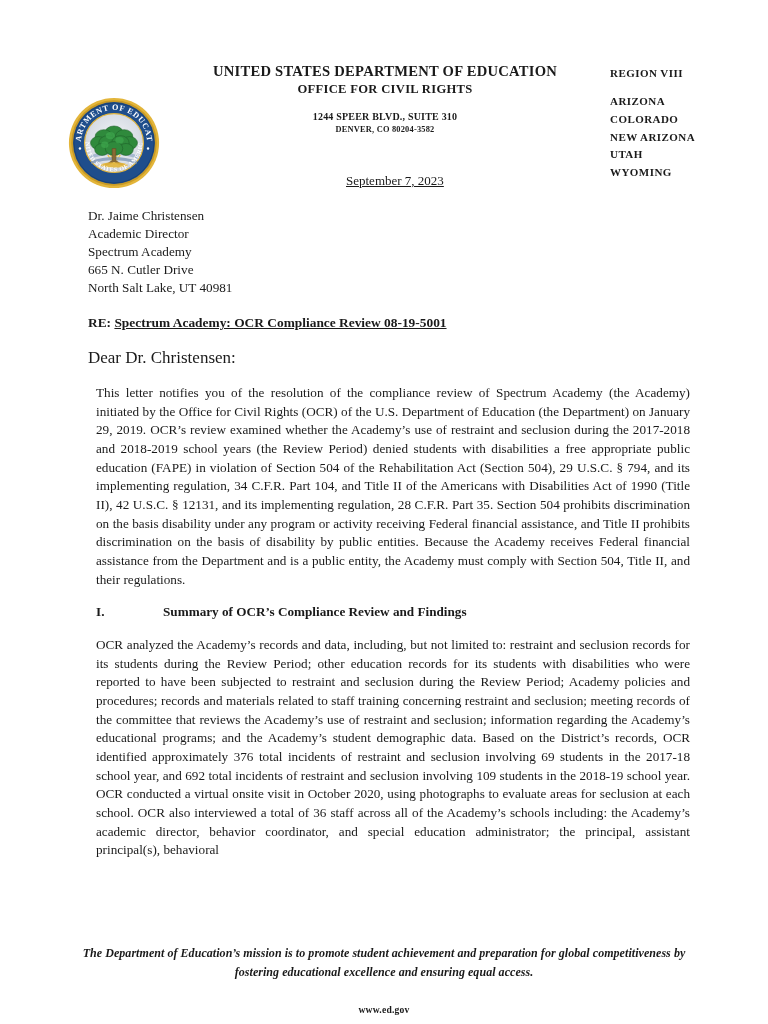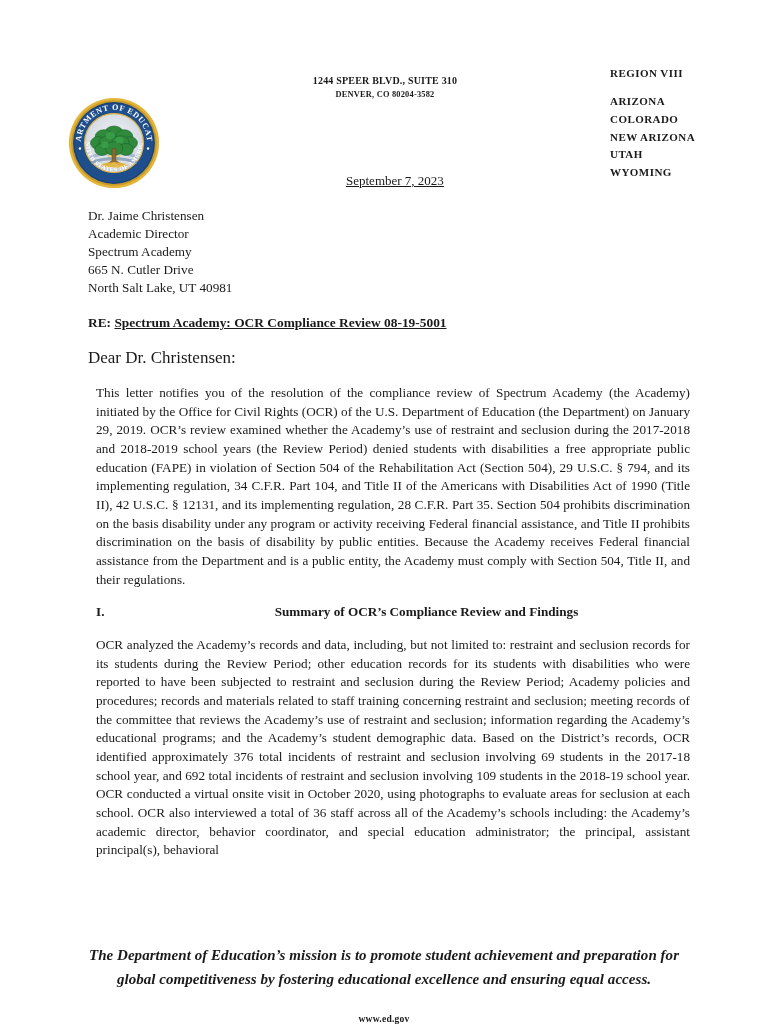--- a/index.html
+++ b/index.html
@@ -157,53 +157,55 @@
   .section-heading {
     font-weight: bold;
     margin: 0 0 14px 0;
     display: flex;
     text-align: left;
   }
   .section-heading .num {
     width: 67px;
     flex: 0 0 67px;
   }
-  .section-heading .title { flex: 1 1 auto; text-align: center; }
+  .section-heading .title { flex: 1 1 auto; }
 
   
   .footer {
     position: absolute;
     left: 0;
     top: 944px;
     width: 768px;
     text-align: center;
   }
   .footer .mission {
     font-style: italic;
     font-weight: bold;
-    font-size: 15px;
+    font-size: 12px;
     line-height: 1.58;
     width: 620px;
     margin: 0 auto;
     letter-spacing: 0.05px;
   }
   .footer .weblink {
     margin-top: 22px;
     font-weight: bold;
     font-size: 9.6px;
     letter-spacing: 0.2px;
   }
 </style>
 </head>
 <body>
 
 <div class="page">
 
   <div class="letterhead">
     <div class="masthead">
+      <div class="dept-line">UNITED STATES DEPARTMENT OF EDUCATION</div>
+      <div class="office-line">OFFICE FOR CIVIL RIGHTS</div>
       <div class="addr-line">1244 SPEER BLVD., SUITE 310</div>
       <div class="addr-line2">DENVER, CO 80204-3582</div>
     </div>
 
     <div class="region-block">
       <div class="region-title">REGION VIII</div>
       <div class="state">ARIZONA</div>
       <div class="state">COLORADO</div>
       <div class="state">NEW ARIZONA</div>
       <div class="state">UTAH</div>

